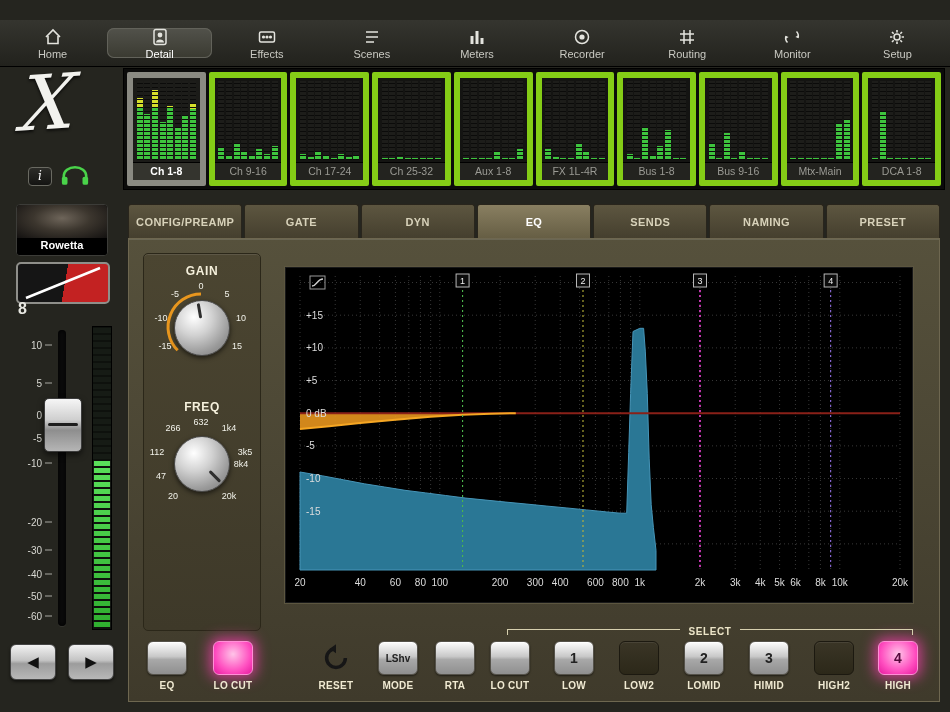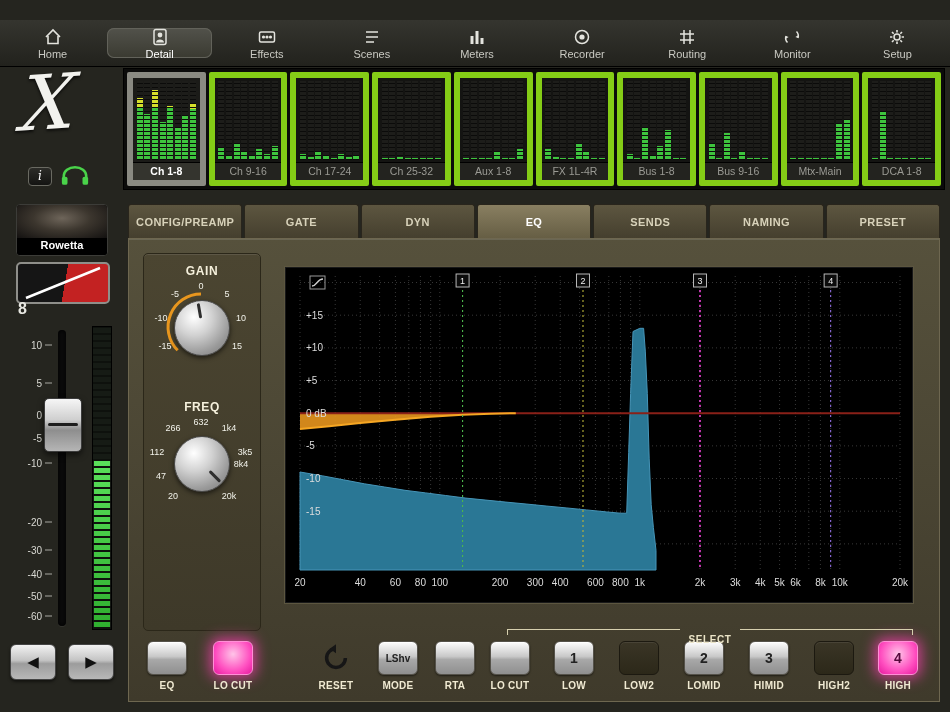--- a/index.html
+++ b/index.html
@@ -118,21 +118,21 @@
   .btn.reset{background:transparent;border:none;box-shadow:none;}
   .btn.reset svg{width:30px;height:30px;display:block;}
   .btn-label{position:absolute;top:39px;left:-14px;width:68px;text-align:center;font-size:10px;font-weight:bold;
     color:#f0ead2;letter-spacing:.3px;white-space:nowrap;}
 
   .select-bracket{position:absolute;left:378px;top:388px;width:406px;display:flex;align-items:flex-start;
     color:#ece5c8;font-size:10px;font-weight:bold;letter-spacing:.6px;}
   .select-bracket .line{flex:1;height:5px;border-top:1px solid #d6cfae;margin-top:2px;}
   .select-bracket .line.l{border-left:1px solid #d6cfae;}
   .select-bracket .line.r{border-right:1px solid #d6cfae;}
-  .select-bracket span[data-name="select-group-label"]{margin:8px 8px;line-height:10px;}
+  .select-bracket span[data-name="select-group-label"]{margin:0 8px;line-height:10px;}
 </style>
 </head>
 <body>
 
 <div class="screen" data-name="screen">
 
 
   <div class="nav-bar" data-name="nav-bar">
       <div class="nav-item" data-name="nav-item-home">
         <span class="nav-icon" data-name="home-icon">

